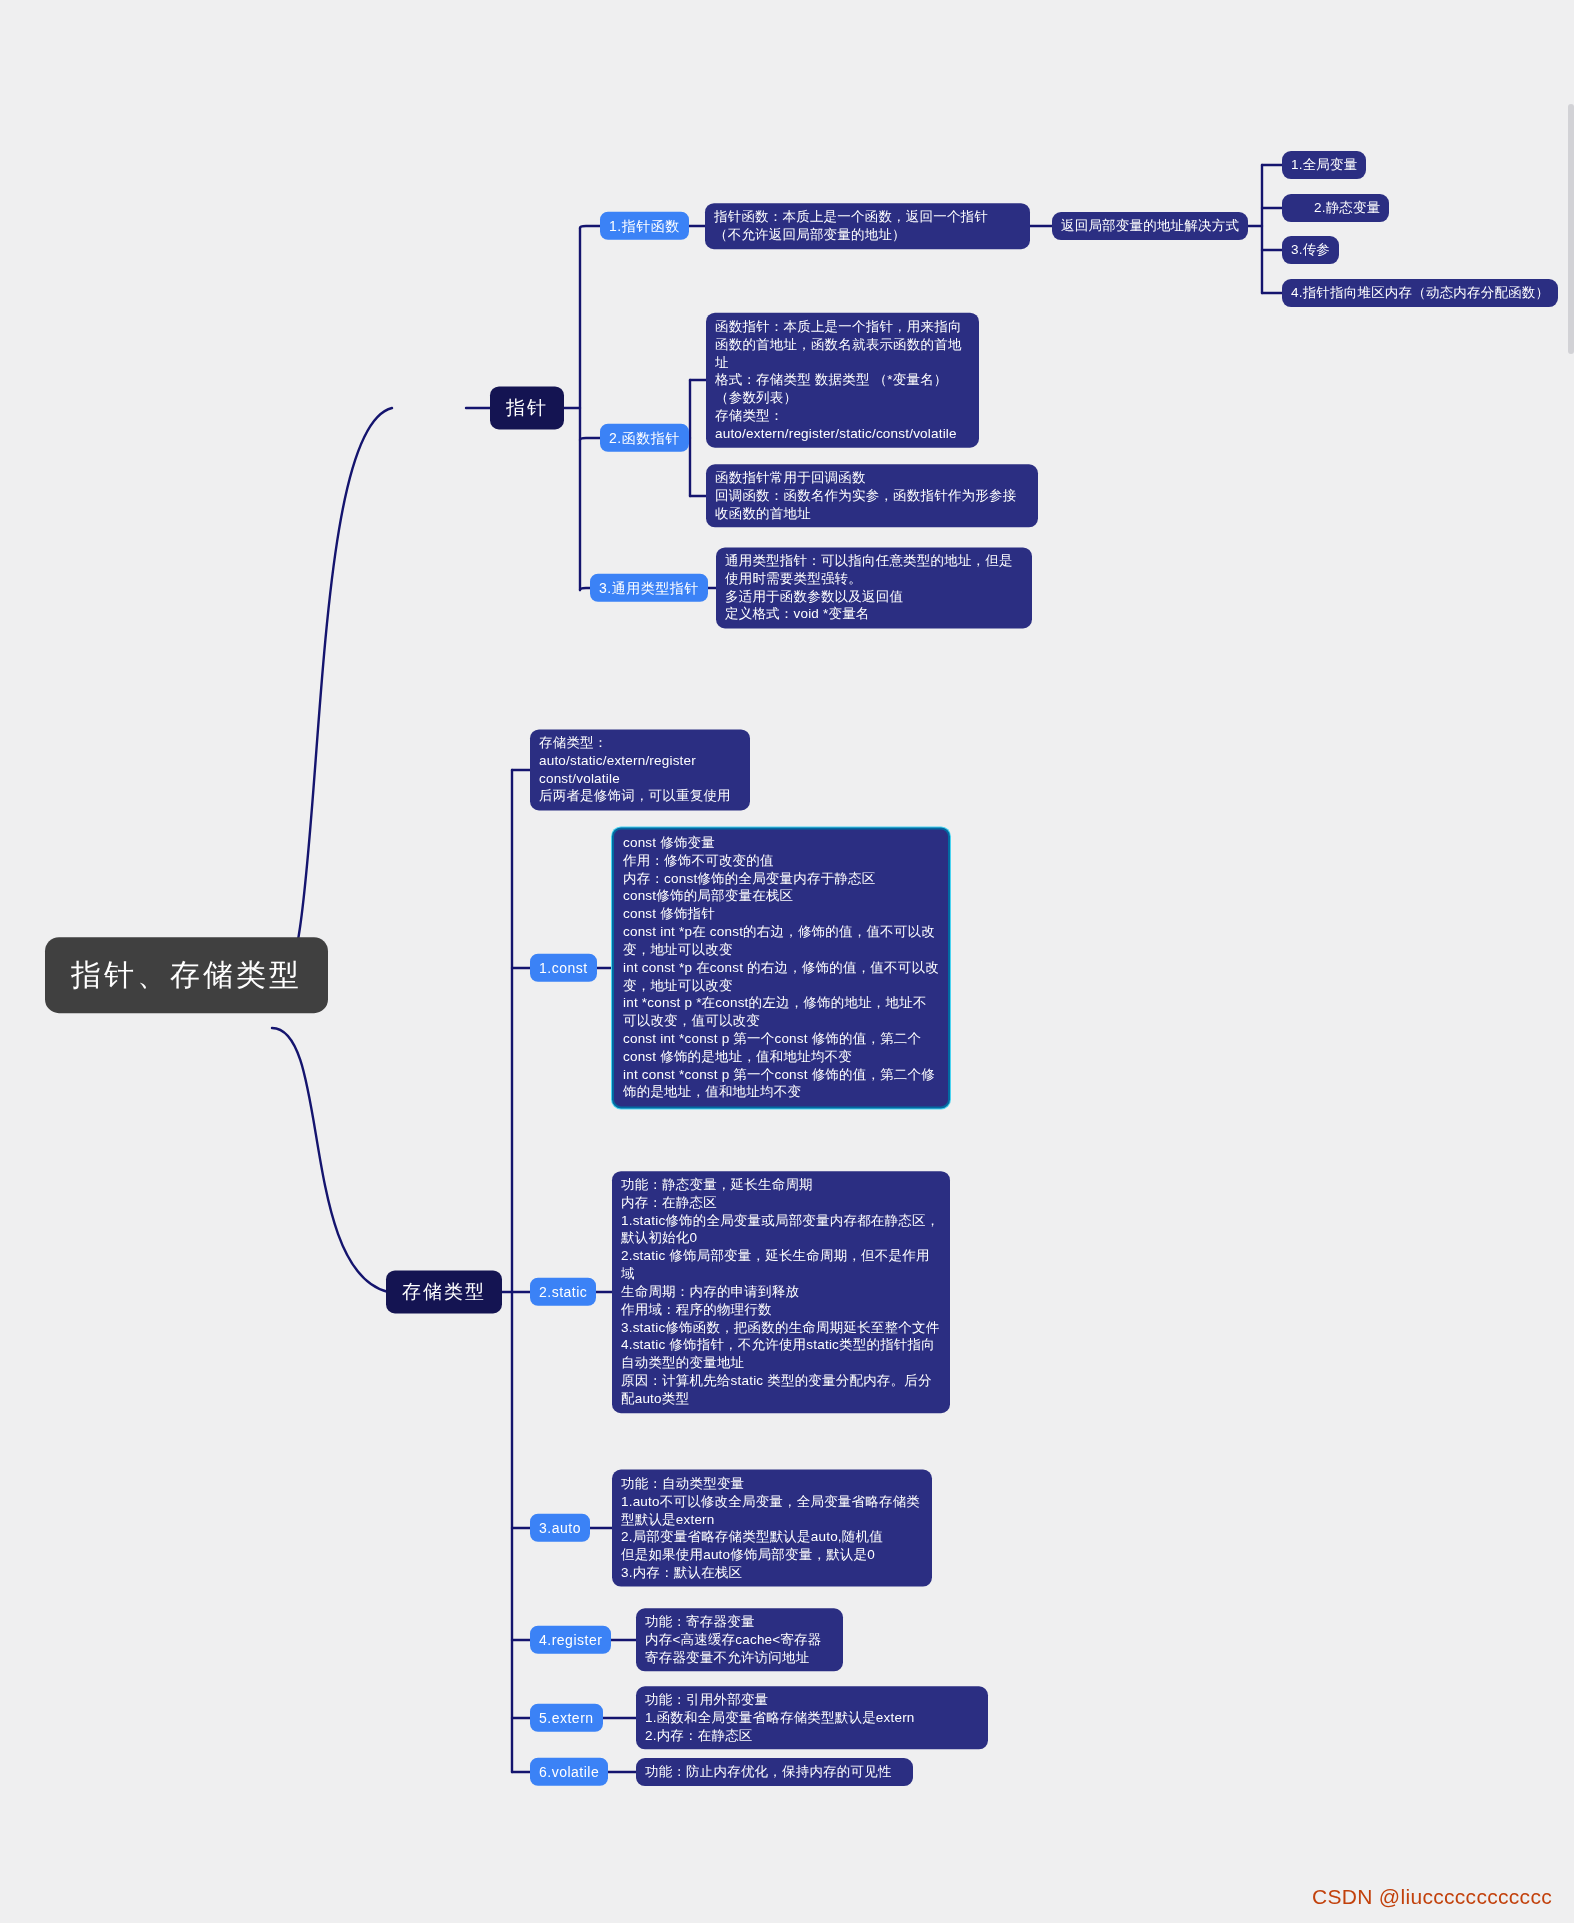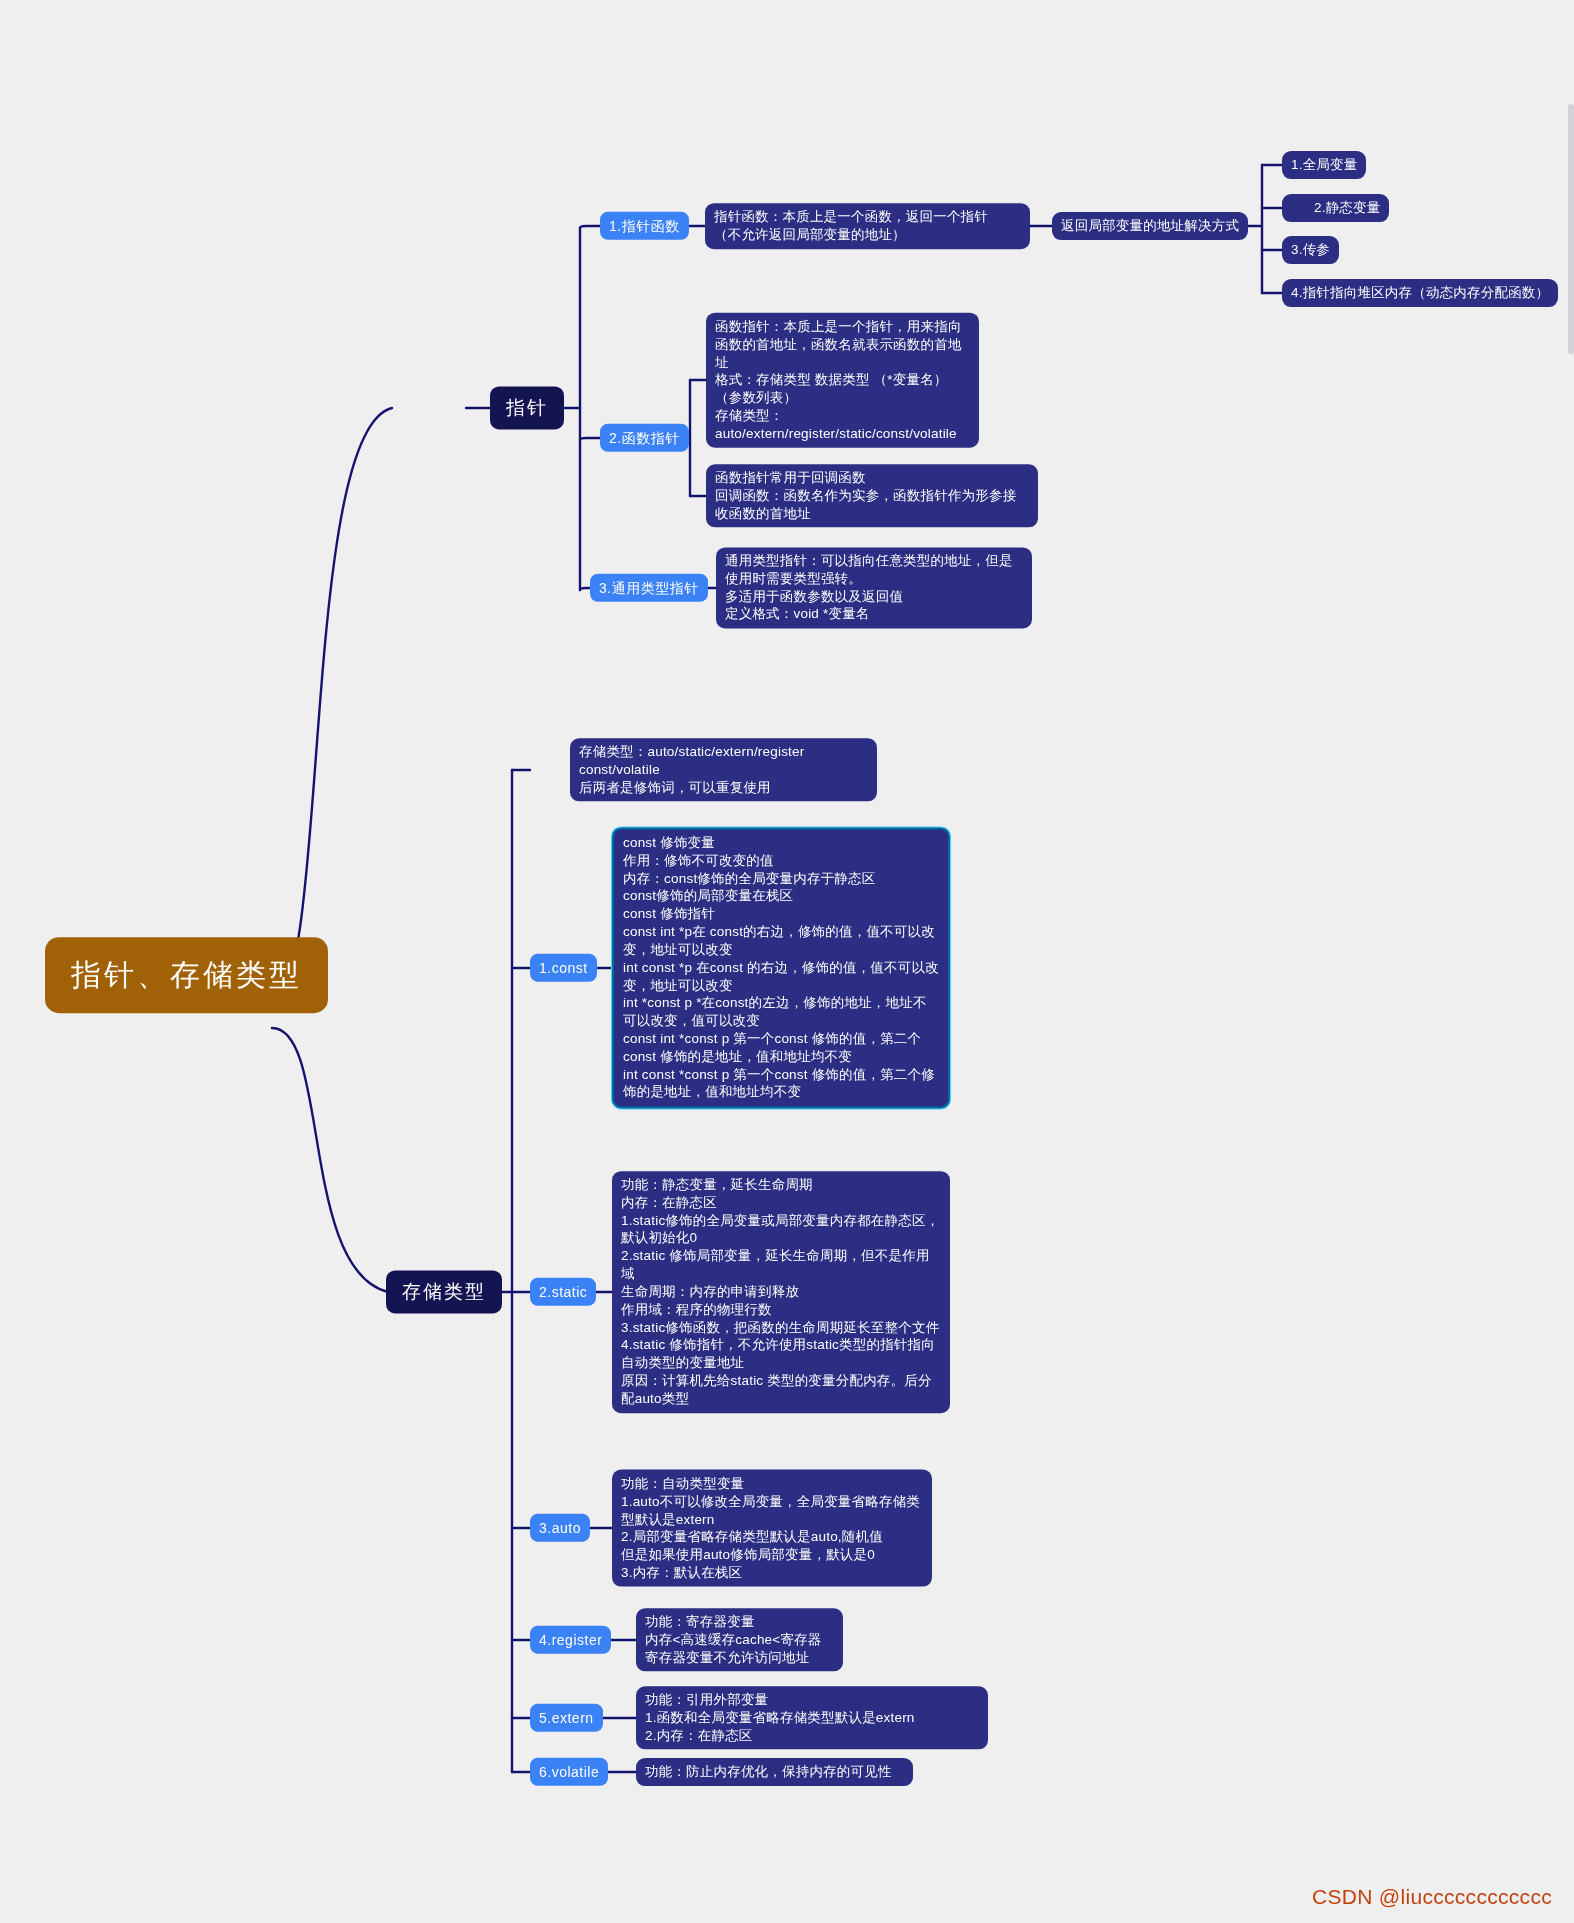--- a/index.html
+++ b/index.html
@@ -18,21 +18,21 @@
     background:#2b2e82;
     color:#ffffff;
     border-radius:9px;
     padding:5px 9px;
     line-height:1.32;
     letter-spacing:.2px;
     white-space:pre-line;
     font-size:13.5px;
   }
   .node.root{
-    background:#a16207;
+    background:#404040;
     border-radius:14px;
     font-size:30px;
     padding:18px 26px;
     letter-spacing:3px;
     font-weight:400;
   }
   .node.l1{
     background:#141452;
     font-size:19px;
     padding:9px 16px;
@@ -144,21 +144,21 @@
 回调函数：函数名作为实参，函数指针作为形参接收函数的首地址</div>
 
   <div class="node l2" style="left:590px;top:588px;transform:translateY(-50%);">3.通用类型指针</div>
 
   <div class="node" style="left:716px;top:588px;transform:translateY(-50%);width:316px;">通用类型指针：可以指向任意类型的地址，但是使用时需要类型强转。
 多适用于函数参数以及返回值
 定义格式：void *变量名</div>
 
   <div class="node l1" style="left:386px;top:1292px;transform:translateY(-50%);">存储类型</div>
 
-  <div class="node" style="left:530px;top:770px;transform:translateY(-50%);width:307px;margin-left:40px;">存储类型：auto/static/extern/register
+  <div class="node" style="left:530px;top:770px;transform:translateY(-50%);width:220px;">存储类型：auto/static/extern/register
 const/volatile
 后两者是修饰词，可以重复使用</div>
 
   <div class="node l2" style="left:530px;top:968px;transform:translateY(-50%);">1.const</div>
 
   <div class="node selected" style="left:612px;top:968px;transform:translateY(-50%);width:338px;">const 修饰变量
 作用：修饰不可改变的值
 内存：const修饰的全局变量内存于静态区
           const修饰的局部变量在栈区
 const 修饰指针

